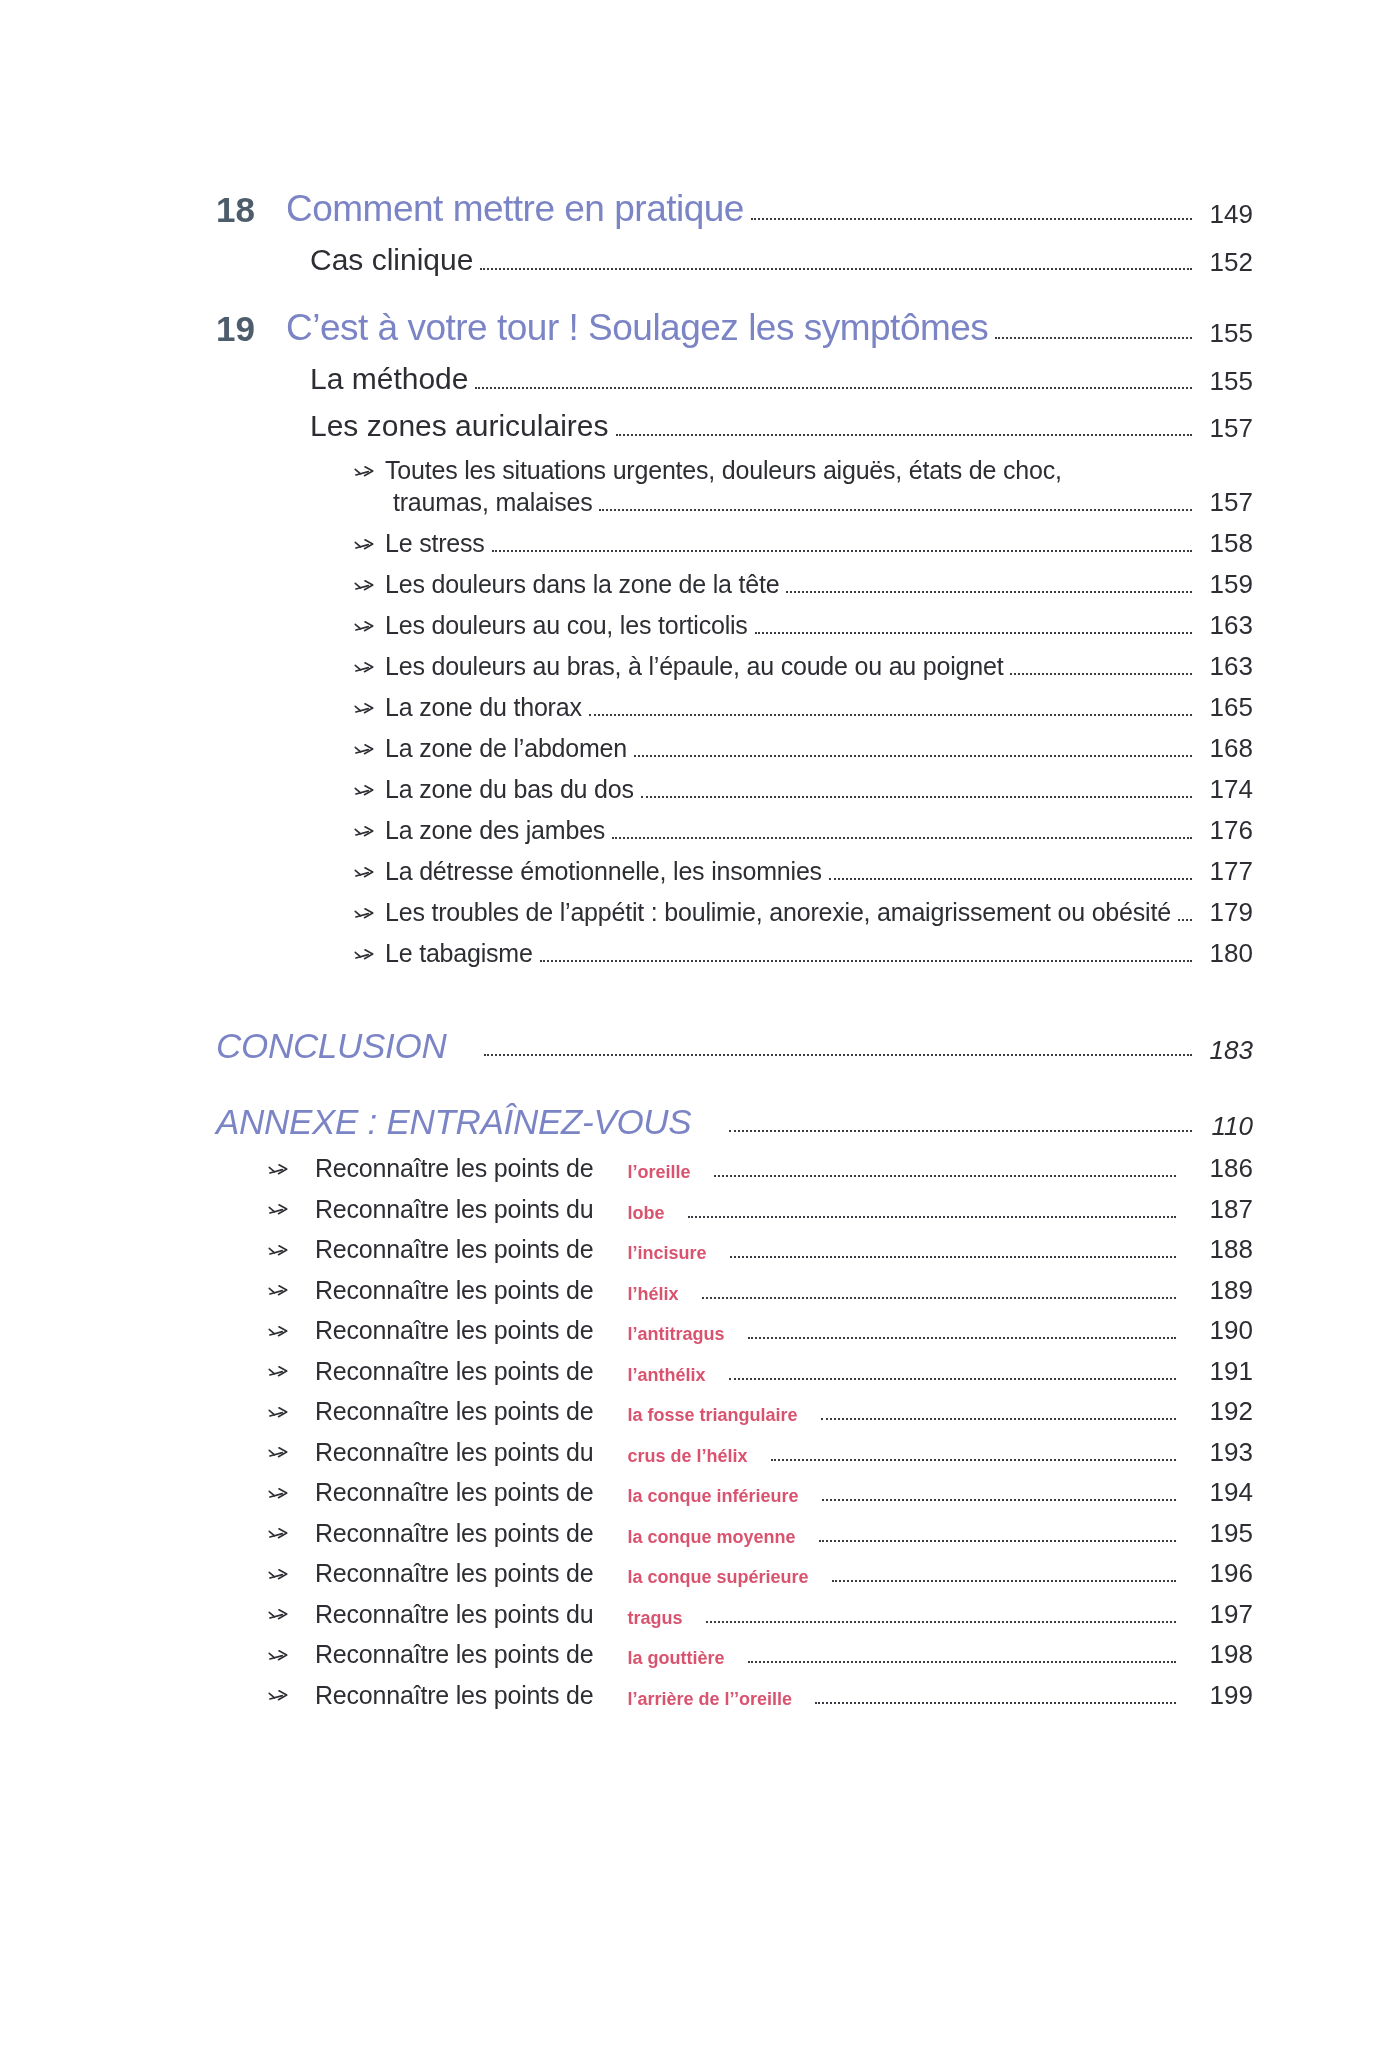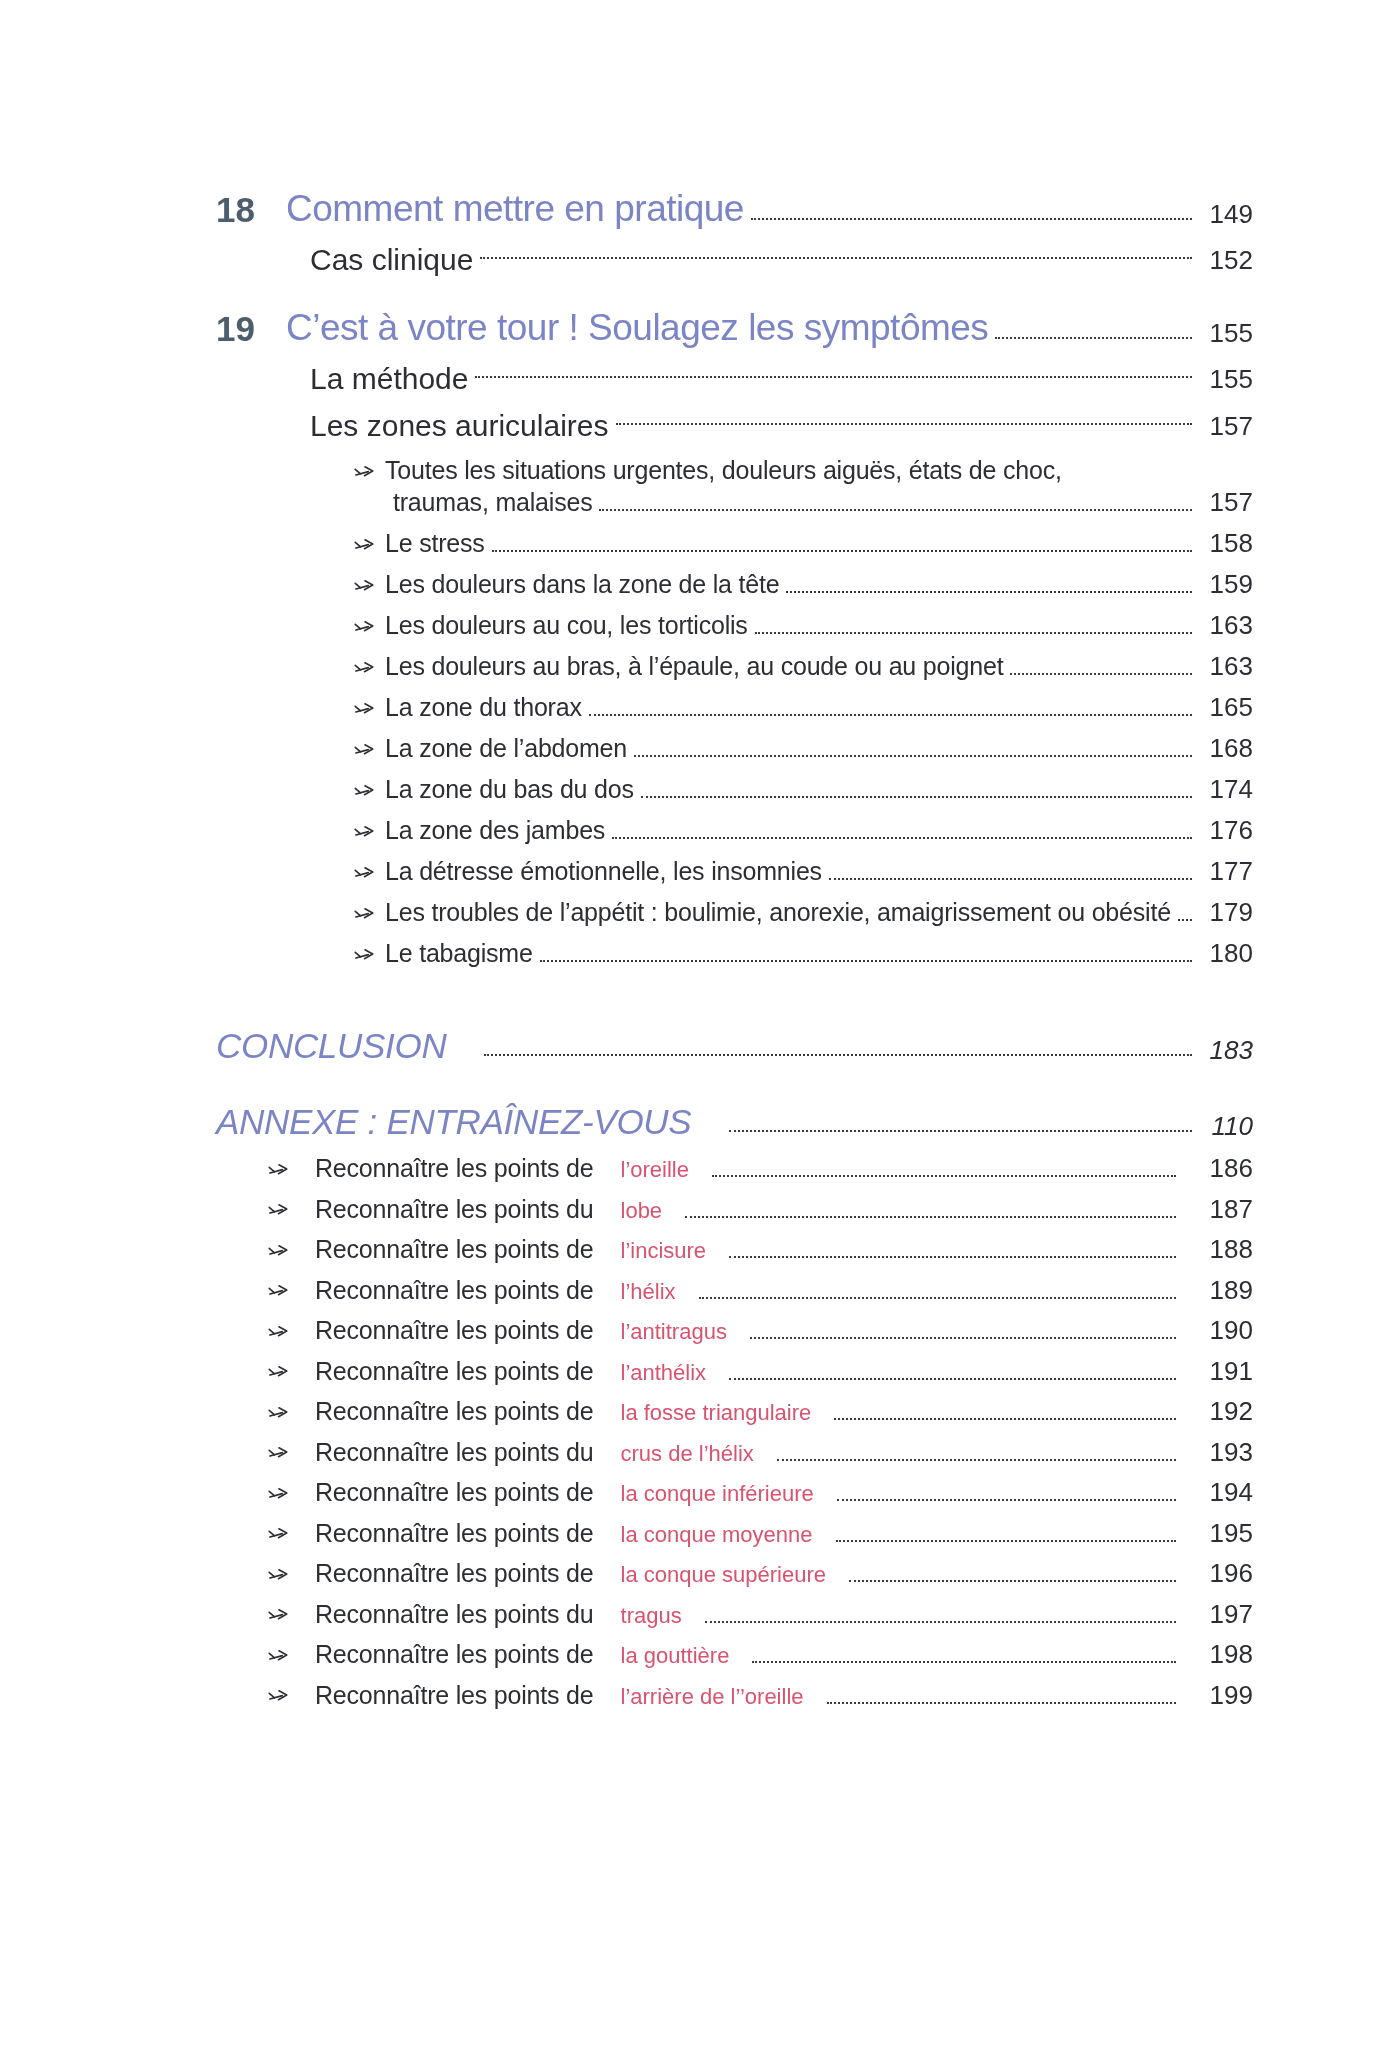--- a/index.html
+++ b/index.html
@@ -53,21 +53,21 @@
   }
   .chapter-row .title{
     font-size:37px;
     color:var(--periwinkle);
     letter-spacing:-0.5px;
     white-space:nowrap;
   }
   .chapter-row .dots{margin-bottom:7px;}
   .chapter-block{margin-bottom:34px;}
   
-  .lvl2-row{padding-left:94px;margin-bottom:17px;align-items:center;}
+  .lvl2-row{padding-left:94px;margin-bottom:17px;}
   .lvl2-row .label{font-size:30px;white-space:nowrap;}
   .lvl2-row .dots{margin-bottom:5px;}
   
   .sub-row{padding-left:138px;margin-bottom:15px;}
   .sub-row .label{font-size:25px;letter-spacing:-0.2px;white-space:nowrap;}
   .sub-row .dots{margin-bottom:4px;}
   .sub-row.wrap-first{margin-bottom:6px;}
   .sub-row.wrap-cont{padding-left:177px;margin-bottom:15px;}
   .arrow{
     flex:0 0 auto;
@@ -85,23 +85,23 @@
     letter-spacing:-0.3px;
     white-space:nowrap;
   }
   .section-row .dots{margin-left:38px;margin-bottom:7px;}
   .section-conclusion{margin-top:62px;margin-bottom:0;}
   .section-annexe{margin-top:41px;}
   
   .annexe-row{padding-left:52px;margin-bottom:14.5px;gap:16px;}
   .annexe-row .label{font-size:25px;letter-spacing:-0.2px;white-space:nowrap;}
   .annexe-row .term{
-    font-size:22px;font-weight:normal;
+    font-size:18px;font-weight:bold;
     color:var(--pink);
-    margin-left:11px;
+    margin-left:18px;
     white-space:nowrap;
   }
   .annexe-row .dots{margin-bottom:4px;}
 </style>
 </head>
 <body>
 
 <div class="page">
   <div class="toc" id="toc">
       <div class="chapter-block">

